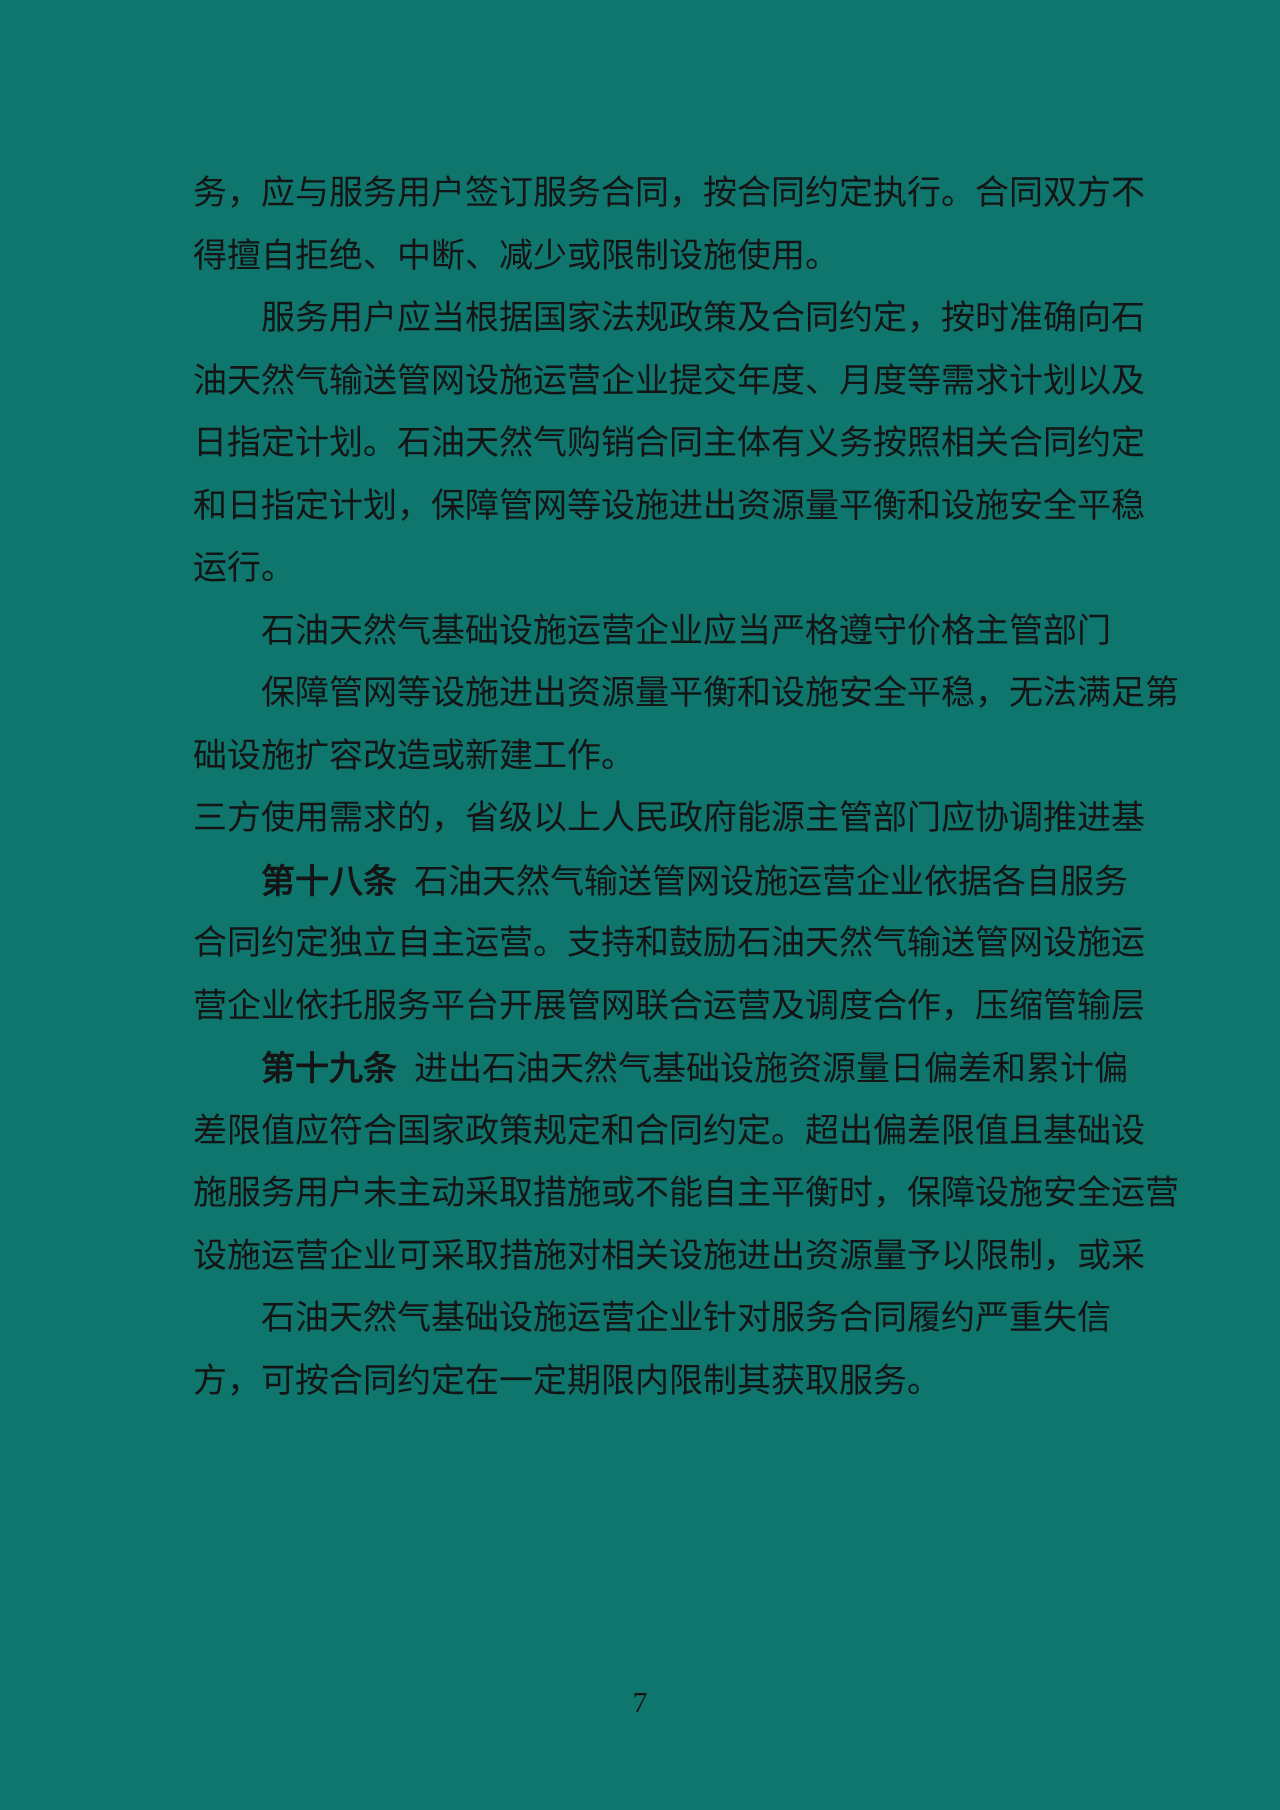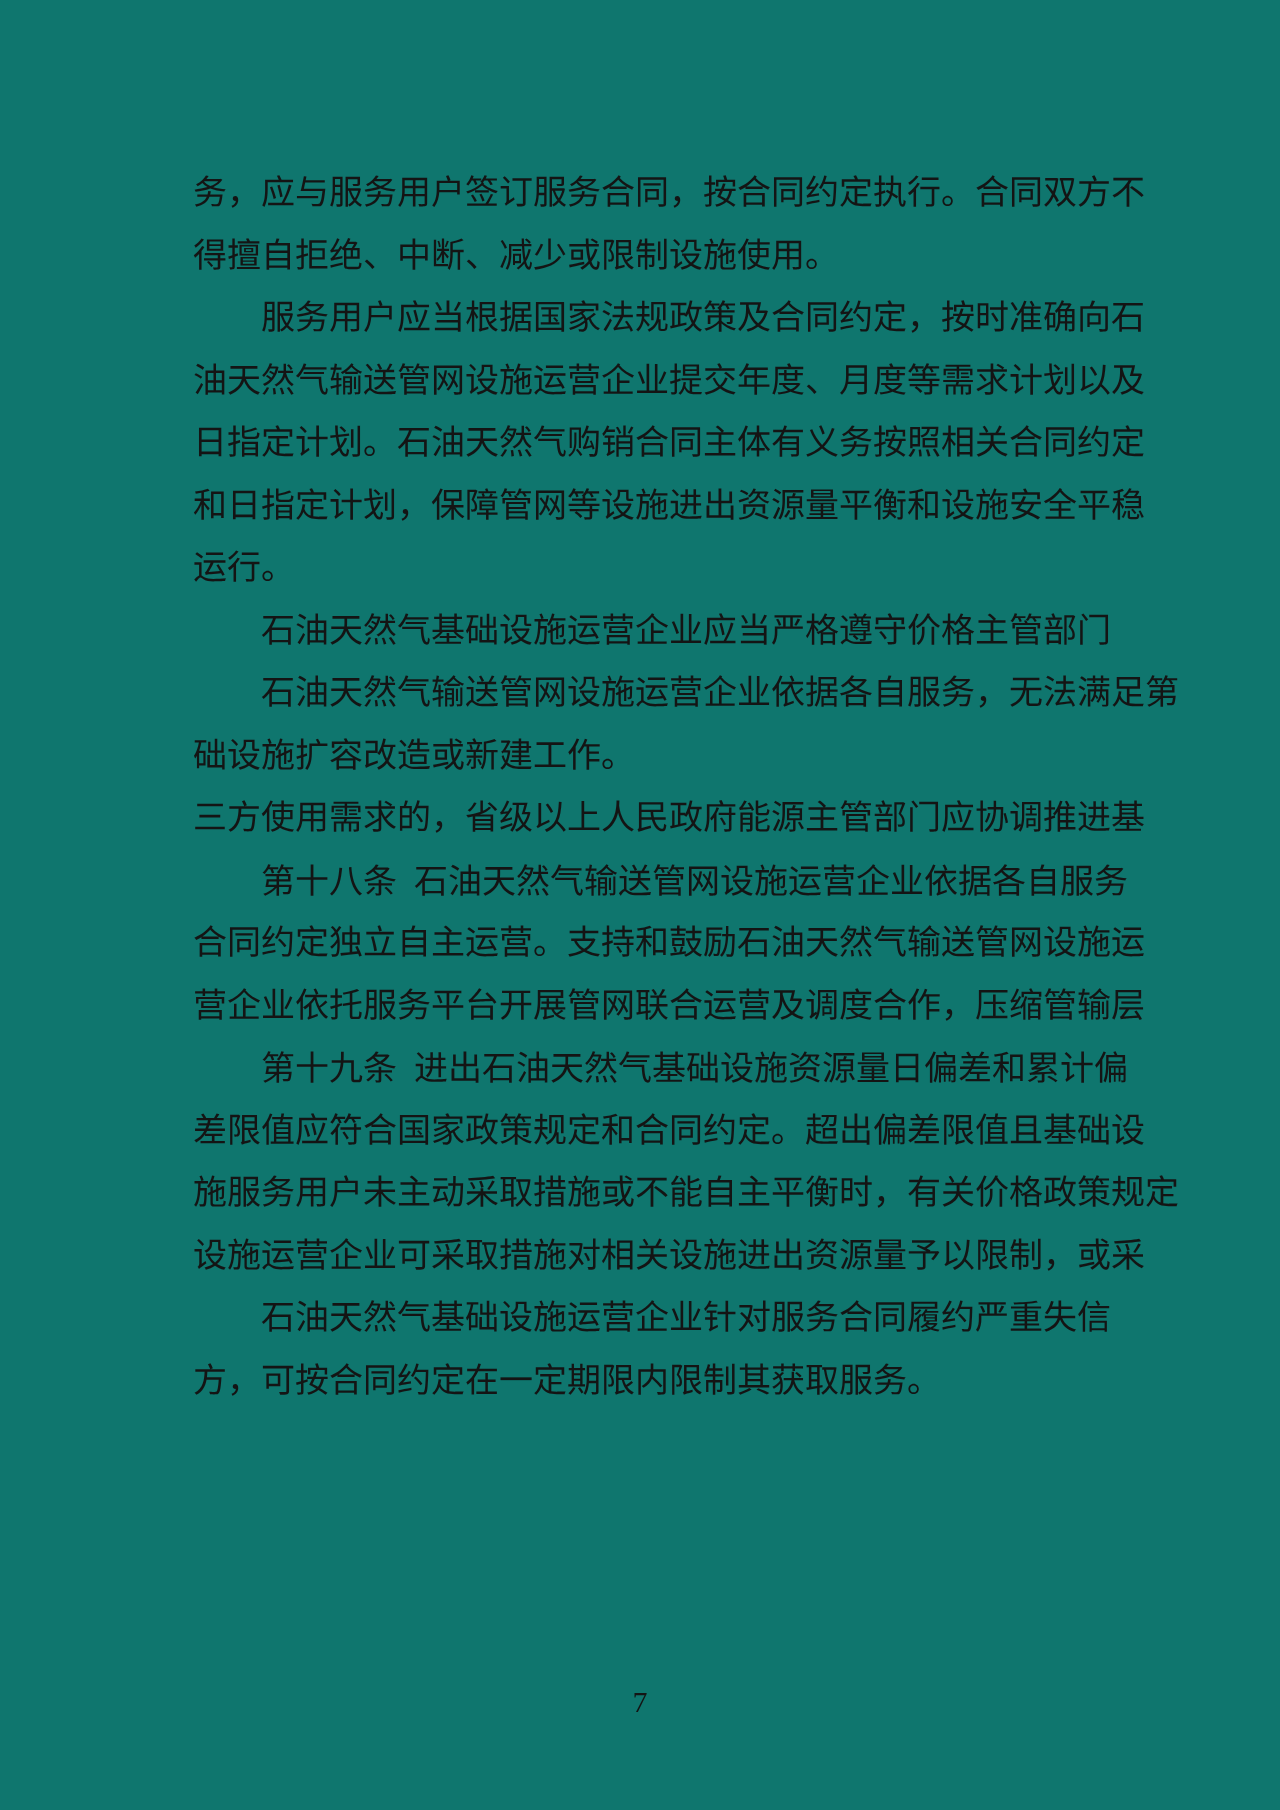--- a/index.html
+++ b/index.html
@@ -31,21 +31,21 @@
     text-justify: inter-character;
   }
   .line.fill {
     text-align-last: justify;
   }
   .line.indent {
     padding-left: 68px;
   }
   .seg { }
   .seg.bold {
-    font-weight: normal;
+    font-weight: bold;
     font-family: "Liberation Sans", "DejaVu Sans", sans-serif;
     margin-right: 17px;
   }
   .page-number {
     position: absolute;
     top: 1680px;
     left: 0;
     width: 100%;
     height: 44px;
     line-height: 44px;
@@ -60,27 +60,27 @@
 <div class="page">
   <div class="text-block" id="text-block">
       <div class="line fill"><span class="seg">务，应与服务用户签订服务合同，按合同约定执行。合同双方不</span></div>
       <div class="line"><span class="seg">得擅自拒绝、中断、减少或限制设施使用。</span></div>
       <div class="line indent fill"><span class="seg">服务用户应当根据国家法规政策及合同约定，按时准确向石</span></div>
       <div class="line fill"><span class="seg">油天然气输送管网设施运营企业提交年度、月度等需求计划以及</span></div>
       <div class="line fill"><span class="seg">日指定计划。石油天然气购销合同主体有义务按照相关合同约定</span></div>
       <div class="line fill"><span class="seg">和日指定计划，保障管网等设施进出资源量平衡和设施安全平稳</span></div>
       <div class="line"><span class="seg">运行。</span></div>
       <div class="line indent fill"><span class="seg">石油天然气基础设施运营企业应当严格遵守价格主管部门</span></div>
-      <div class="line indent fill"><span class="seg">石油天然气输送管网设施运营企业依据各自服务，无法满足第</span></div>
+      <div class="line indent fill"><span class="seg">保障管网等设施进出资源量平衡和设施安全平稳，无法满足第</span></div>
       <div class="line"><span class="seg">础设施扩容改造或新建工作。</span></div>
       <div class="line fill"><span class="seg">三方使用需求的，省级以上人民政府能源主管部门应协调推进基</span></div>
       <div class="line indent fill"><span class="seg bold">第十八条</span><span class="seg">石油天然气输送管网设施运营企业依据各自服务</span></div>
       <div class="line fill"><span class="seg">合同约定独立自主运营。支持和鼓励石油天然气输送管网设施运</span></div>
       <div class="line fill"><span class="seg">营企业依托服务平台开展管网联合运营及调度合作，压缩管输层</span></div>
       <div class="line indent fill"><span class="seg bold">第十九条</span><span class="seg">进出石油天然气基础设施资源量日偏差和累计偏</span></div>
       <div class="line fill"><span class="seg">差限值应符合国家政策规定和合同约定。超出偏差限值且基础设</span></div>
-      <div class="line fill"><span class="seg">施服务用户未主动采取措施或不能自主平衡时，有关价格政策规定</span></div>
+      <div class="line fill"><span class="seg">施服务用户未主动采取措施或不能自主平衡时，保障设施安全运营</span></div>
       <div class="line fill"><span class="seg">设施运营企业可采取措施对相关设施进出资源量予以限制，或采</span></div>
       <div class="line indent fill"><span class="seg">石油天然气基础设施运营企业针对服务合同履约严重失信</span></div>
       <div class="line"><span class="seg">方，可按合同约定在一定期限内限制其获取服务。</span></div>
     </div>
   <div class="page-number">7</div>
 </div>
 
 </body></html>

